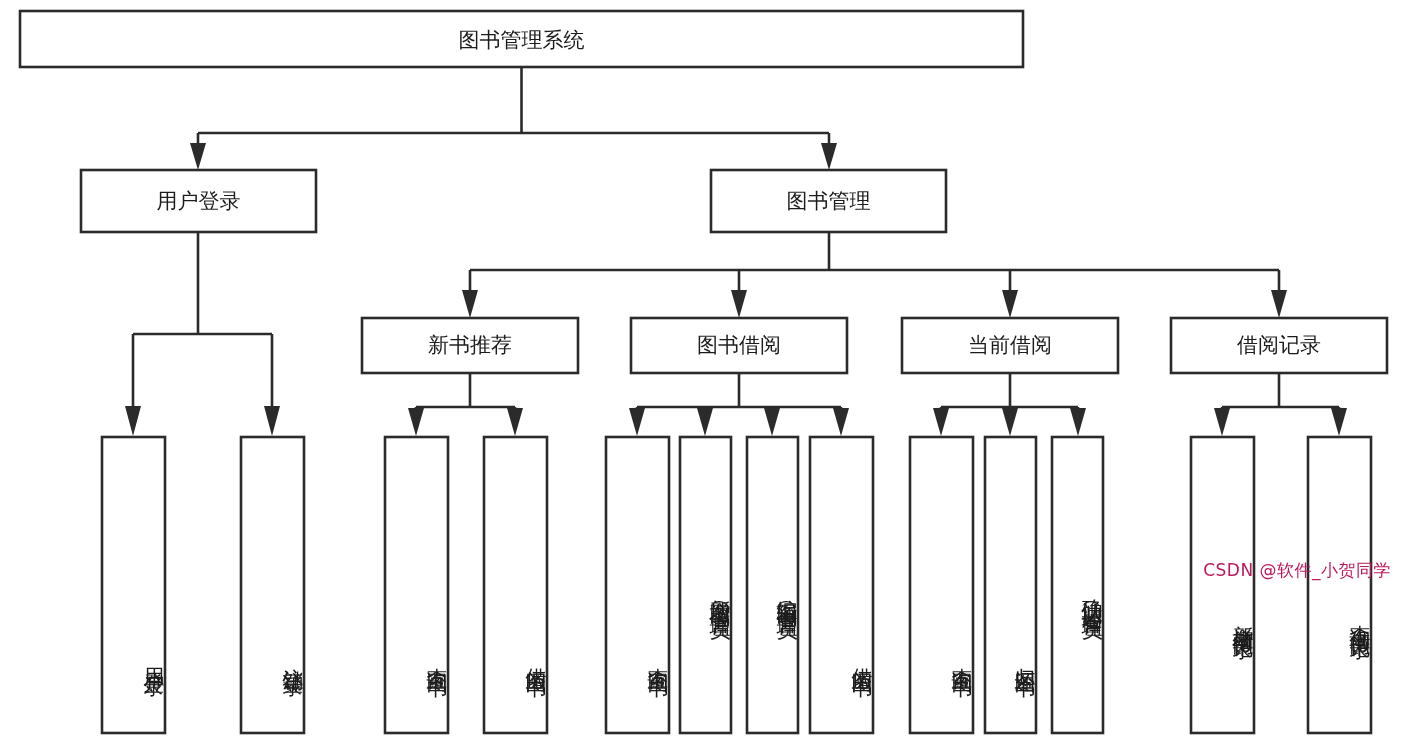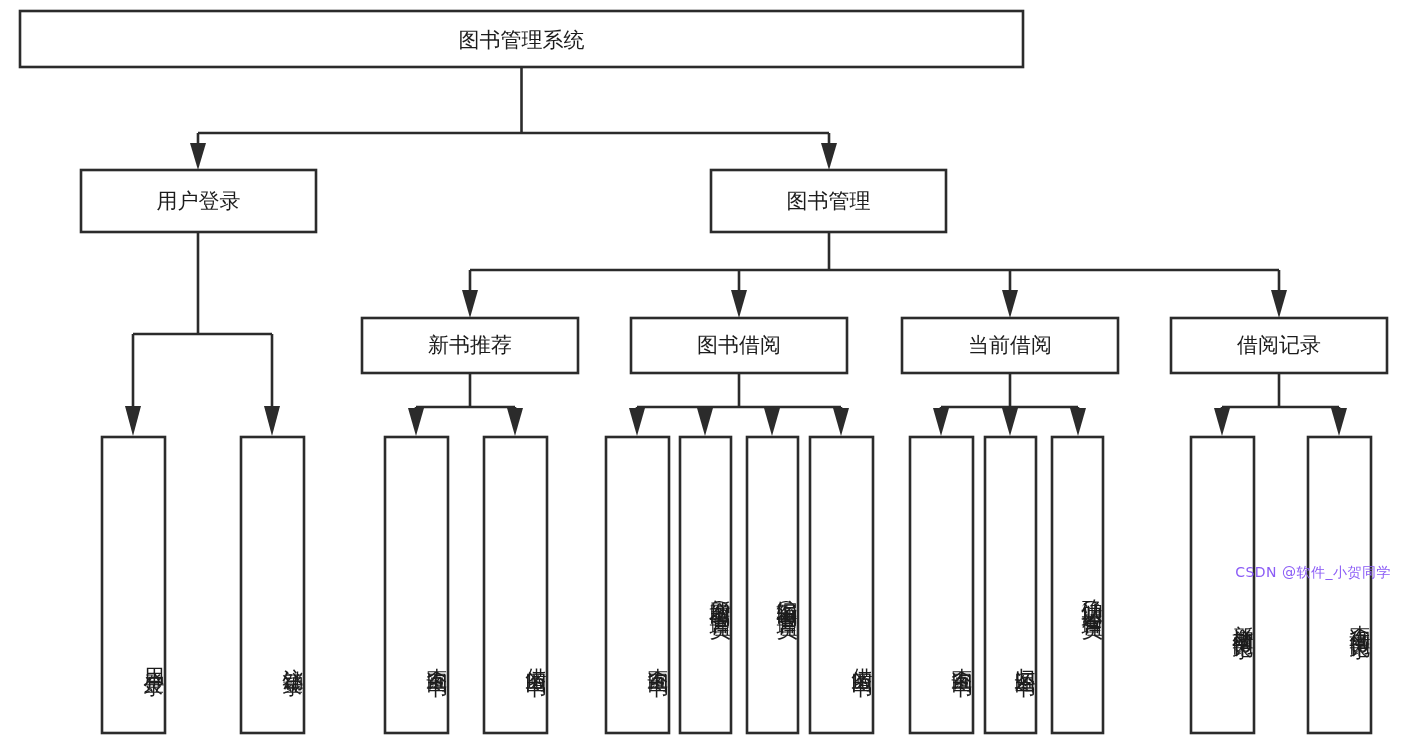--- a/index.html
+++ b/index.html
@@ -63,22 +63,22 @@
     pointer-events: none;
     display: flex;
     align-items: flex-start;
     justify-content: center;
   }
   .watermark {
     position: absolute;
     right: 14px;
     bottom: 6px;
     font-family: "DejaVu Sans", "Liberation Sans", sans-serif;
-    font-size: 14px;
-    color: #8b5cf6;
+    font-size: 17px;
+    color: #be185d;
     letter-spacing: 0.5px;
     white-space: nowrap;
     user-select: none;
   }
 </style>
 </head>
 <body>
 
 <div id="diagram-root">
 

